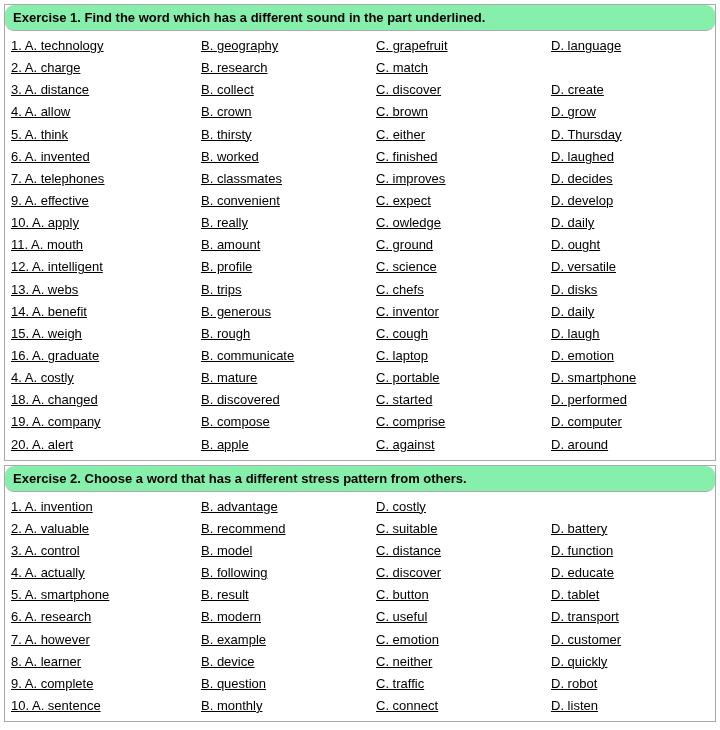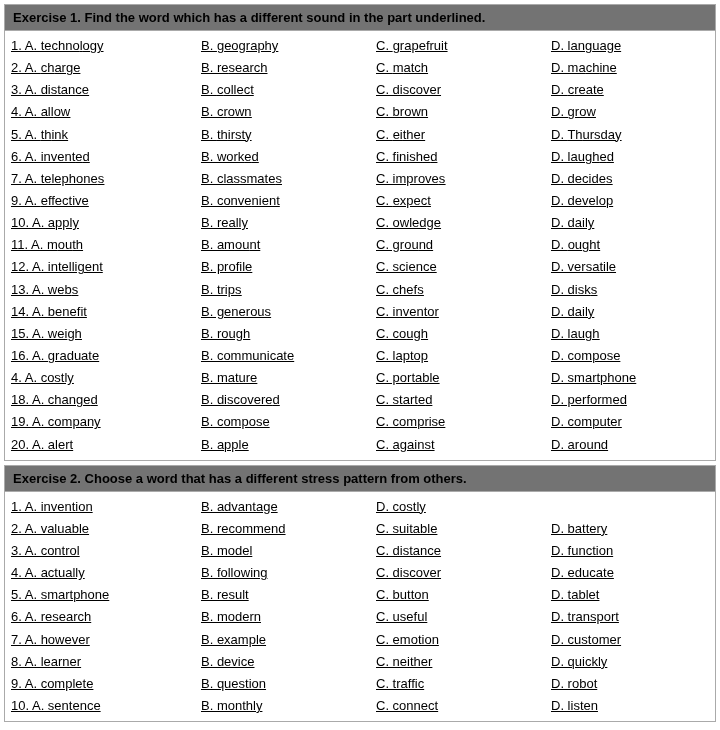--- a/index.html
+++ b/index.html
@@ -9,25 +9,26 @@
       background: #fff;
       color: #000;
       width: 720px;
       min-height: 730px;
     }
     .exercise-section {
       border: 1px solid #aaa;
       margin: 4px;
     }
     .exercise-header {
-      background: #737373;
+      background: #86efac;
       padding: 5px 8px;
       font-weight: bold;
       font-size: 13px;
       border-bottom: 1px solid #aaa;
+      border-radius: 9px;
     }
     .exercise-content {
       padding: 4px 6px;
     }
     .row {
       display: flex;
       align-items: baseline;
       padding: 1px 0;
       line-height: 1.55;
       text-decoration: underline;
@@ -58,21 +59,20 @@
       <div class="row">
         <span class="col-a">1. A. techno<u>l</u>ogy</span>
         <span class="col-b">B. <u>g</u>eography</span>
         <span class="col-c">C. <u>g</u>rapefruit</span>
         <span class="col-d">D. lan<u>g</u>uage</span>
       </div>
       <div class="row">
         <span class="col-a">2. A. <u>ch</u>arge</span>
         <span class="col-b">B. re<u>s</u>earch</span>
         <span class="col-c">C. <u>m</u>atch</span>
-        <span class="col-d">D. ma<u>ch</u>ine</span>
       </div>
       <div class="row">
         <span class="col-a">3. A. distan<u>ce</u></span>
         <span class="col-b">B. <u>c</u>ollect</span>
         <span class="col-c">C. dis<u>c</u>over</span>
         <span class="col-d">D. <u>c</u>reate</span>
       </div>
       <div class="row">
         <span class="col-a">4. A. all<u>ow</u></span>
         <span class="col-b">B. cr<u>own</u></span>
@@ -136,21 +136,21 @@
       <div class="row">
         <span class="col-a">15. A. wei<u>gh</u></span>
         <span class="col-b">B. ro<u>ugh</u></span>
         <span class="col-c">C. co<u>ugh</u></span>
         <span class="col-d">D. lau<u>gh</u></span>
       </div>
       <div class="row">
         <span class="col-a">16. A. graduate</span>
         <span class="col-b">B. communicate</span>
         <span class="col-c">C. laptop</span>
-        <span class="col-d">D. compose</span>
+        <span class="col-d">D. emotion</span>
       </div>
       <div class="row">
         <span class="col-a">4. A. costly</span>
         <span class="col-b">B. mature</span>
         <span class="col-c">C. portable</span>
         <span class="col-d">D. smartphone</span>
       </div>
       <div class="row">
         <span class="col-a">18. A. chang<u>e</u>d</span>
         <span class="col-b">B. discover<u>e</u>d</span>

